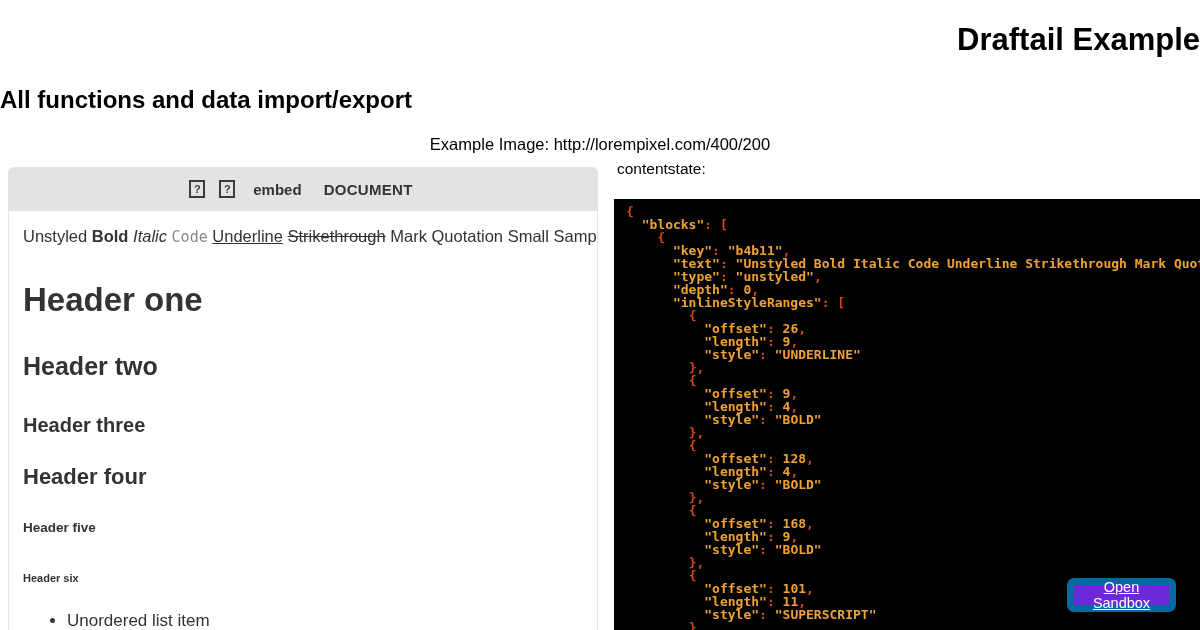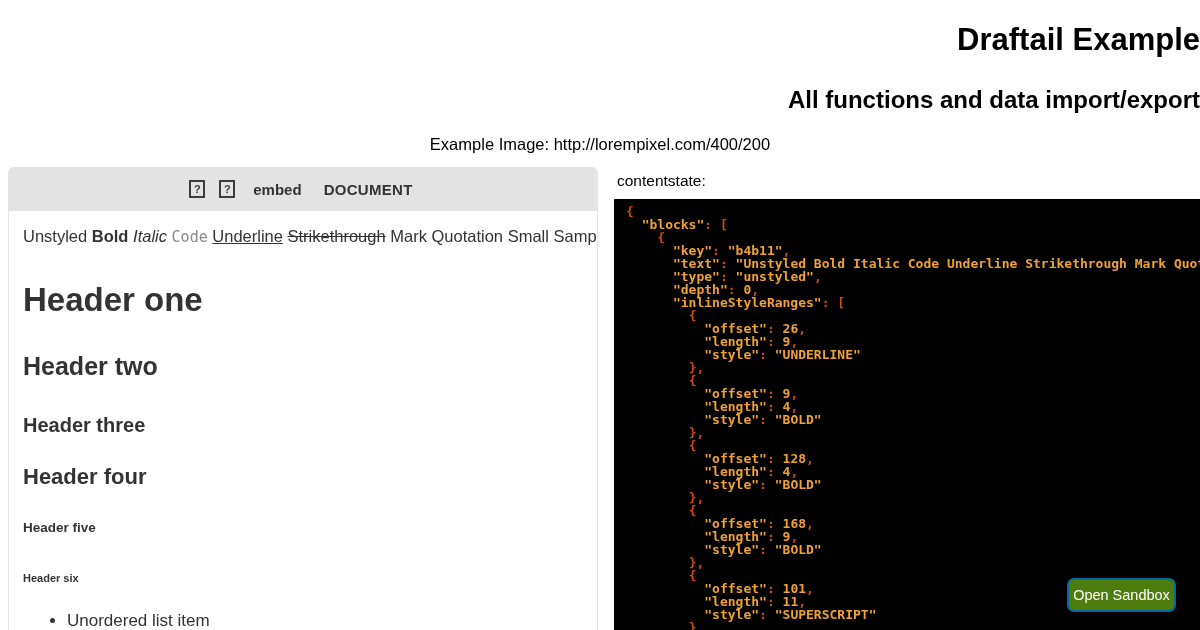--- a/index.html
+++ b/index.html
@@ -1,21 +1,21 @@
 <!DOCTYPE html>
 <html><head>
 <meta charset="utf-8">
 <style>
   * { margin:0; padding:0; box-sizing:border-box; }
   html,body { width:1200px; height:630px; overflow:hidden; background:#fff;
               font-family:"Liberation Sans", sans-serif; position:relative; }
 
   
   .page-title    { margin-top:22px; text-align:right; font-size:31px; font-weight:bold; color:#000; }
-  .page-subtitle { margin-top:28px; text-align:right; font-size:24px; font-weight:bold; color:#000; }
+  .page-subtitle { margin-top:28px; text-align:left; font-size:24px; font-weight:bold; color:#000; }
   .example-line  { margin-top:21px; text-align:center; font-size:16.5px; color:#000; }
 
   
   .editor-panel { position:absolute; left:8px; top:167px; width:590px; height:463px; }
   .editor-toolbar { height:44px; background:#e3e3e3; border-radius:6px 6px 0 0;
                     display:flex; align-items:center; justify-content:center; gap:14px;
                     color:#333; font-weight:bold; font-size:15px; }
   .tofu-btn { display:inline-flex; align-items:center; justify-content:center;
               width:16px; height:18px; border:2px solid #3c3c3c; color:#3c3c3c;
               font-size:11px; font-weight:bold; background:transparent; cursor:pointer; }
@@ -40,32 +40,32 @@
   .editor-content h1 { font-size:33px;   line-height:1.12; margin:32px 0 0; color:#333; }
   .editor-content h2 { font-size:25px;   line-height:1.12; margin:33px 0 0; color:#333; }
   .editor-content h3 { font-size:20px;   line-height:1.12; margin:34px 0 0; color:#333; }
   .editor-content h4 { font-size:22px; line-height:1.12; margin:29px 0 0; color:#333; }
   .editor-content h5 { font-size:13.5px; line-height:1.12; margin:30px 0 0; color:#333; }
   .editor-content h6 { font-size:11px;   line-height:1.12; margin:37px 0 0; color:#333; }
   .editor-content ul { margin:26px 0 0; padding-left:44px; }
   .editor-content li { font-size:17px; line-height:22px; color:#333; }
 
   
-  .contentstate-label { position:absolute; left:617px; top:172px; font-size:15.5px; color:#000; }
+  .contentstate-label { position:absolute; left:617px; top:160px; font-size:15.5px; color:#000; }
   .code-block { position:absolute; left:614px; top:199px; width:640px; height:431px;
                 background:#000; overflow:hidden; padding:6px 0 0 12px; }
   .code-line { font-family:"DejaVu Sans Mono", monospace; font-size:13px; line-height:13px;
                font-weight:bold; white-space:pre; color:#f0a232; }
   .tok-s { color:#f0a232; }
   .tok-p { color:#cf4a10; }
 
   .open-sandbox-btn { position:absolute; left:1067px; top:578px; width:109px; height:34px;
-                      background:#4d7c0f; color:#fff; border:2px solid #0369a1; border-radius:7px;
+                      background:#6d28d9; color:#fff; border:7px solid #0369a1; border-radius:7px;
                       font-size:14.5px; font-family:"Liberation Sans", sans-serif;
-                      display:flex; align-items:center; justify-content:center; cursor:pointer; }
+                      display:flex; align-items:center; justify-content:center; cursor:pointer;text-decoration:underline; }
 </style>
 </head>
 <body>
 
 <h1 class="page-title">Draftail Example</h1>
 <h2 class="page-subtitle">All functions and data import/export</h2>
 <p class="example-line">Example Image: http://lorempixel.com/400/200</p>
 
 <div class="editor-panel">
   <div class="editor-toolbar">

